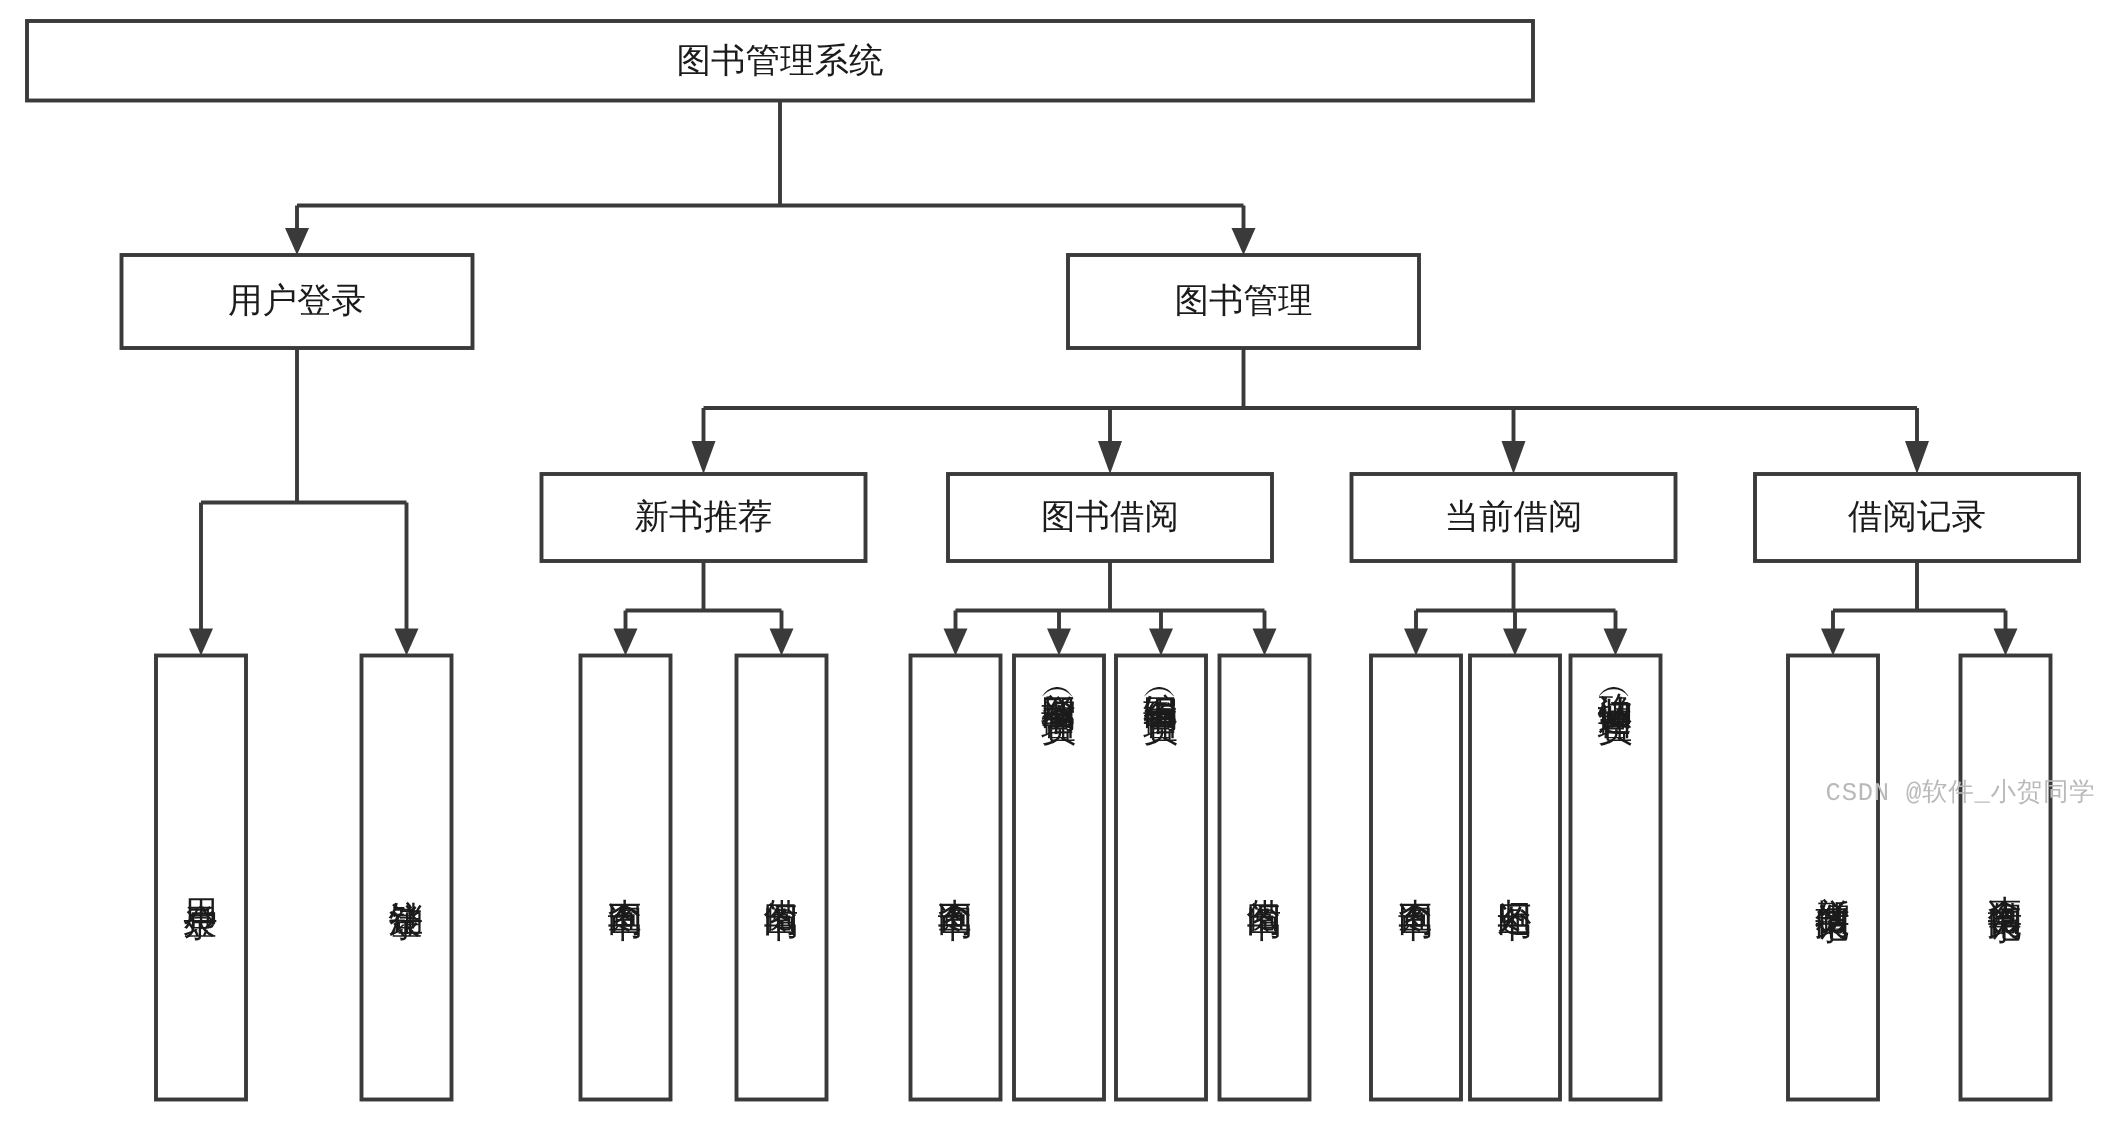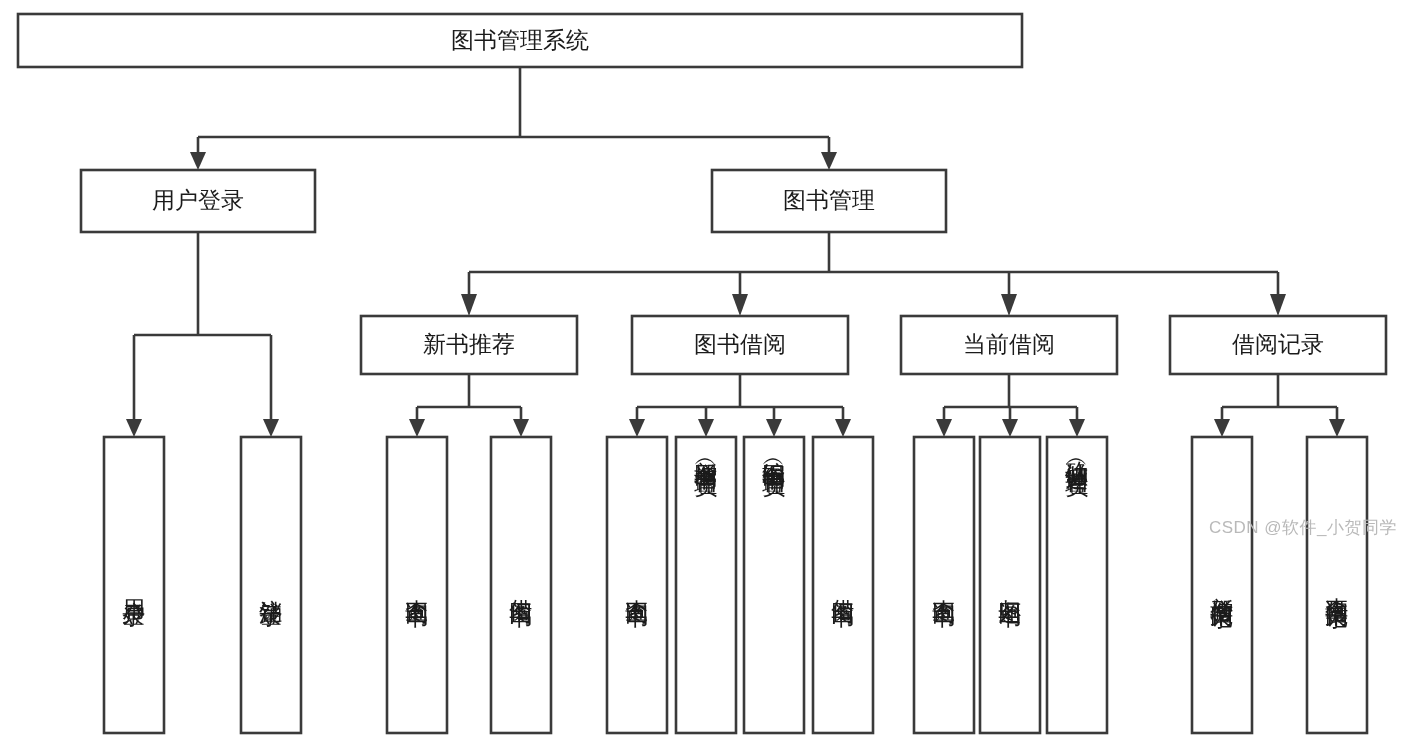--- a/index.html
+++ b/index.html
@@ -74,21 +74,21 @@
     font-size: 23px;
     line-height: 1.06;
     letter-spacing: 2px;
     color: #1b1b1b;
     white-space: nowrap;
   }
   .watermark {
     position: absolute;
     right: 8px;
     bottom: 6px;
-    font-family: Liberation Sans, sans-serif;
+    font-family: Liberation Mono, monospace;
     font-size: 17px;
     color: #b9b9b9;
     letter-spacing: 0.5px;
     user-select: none;
   }
 </style>
 </head>
 <body>
 
 <div id="diagram-root">

